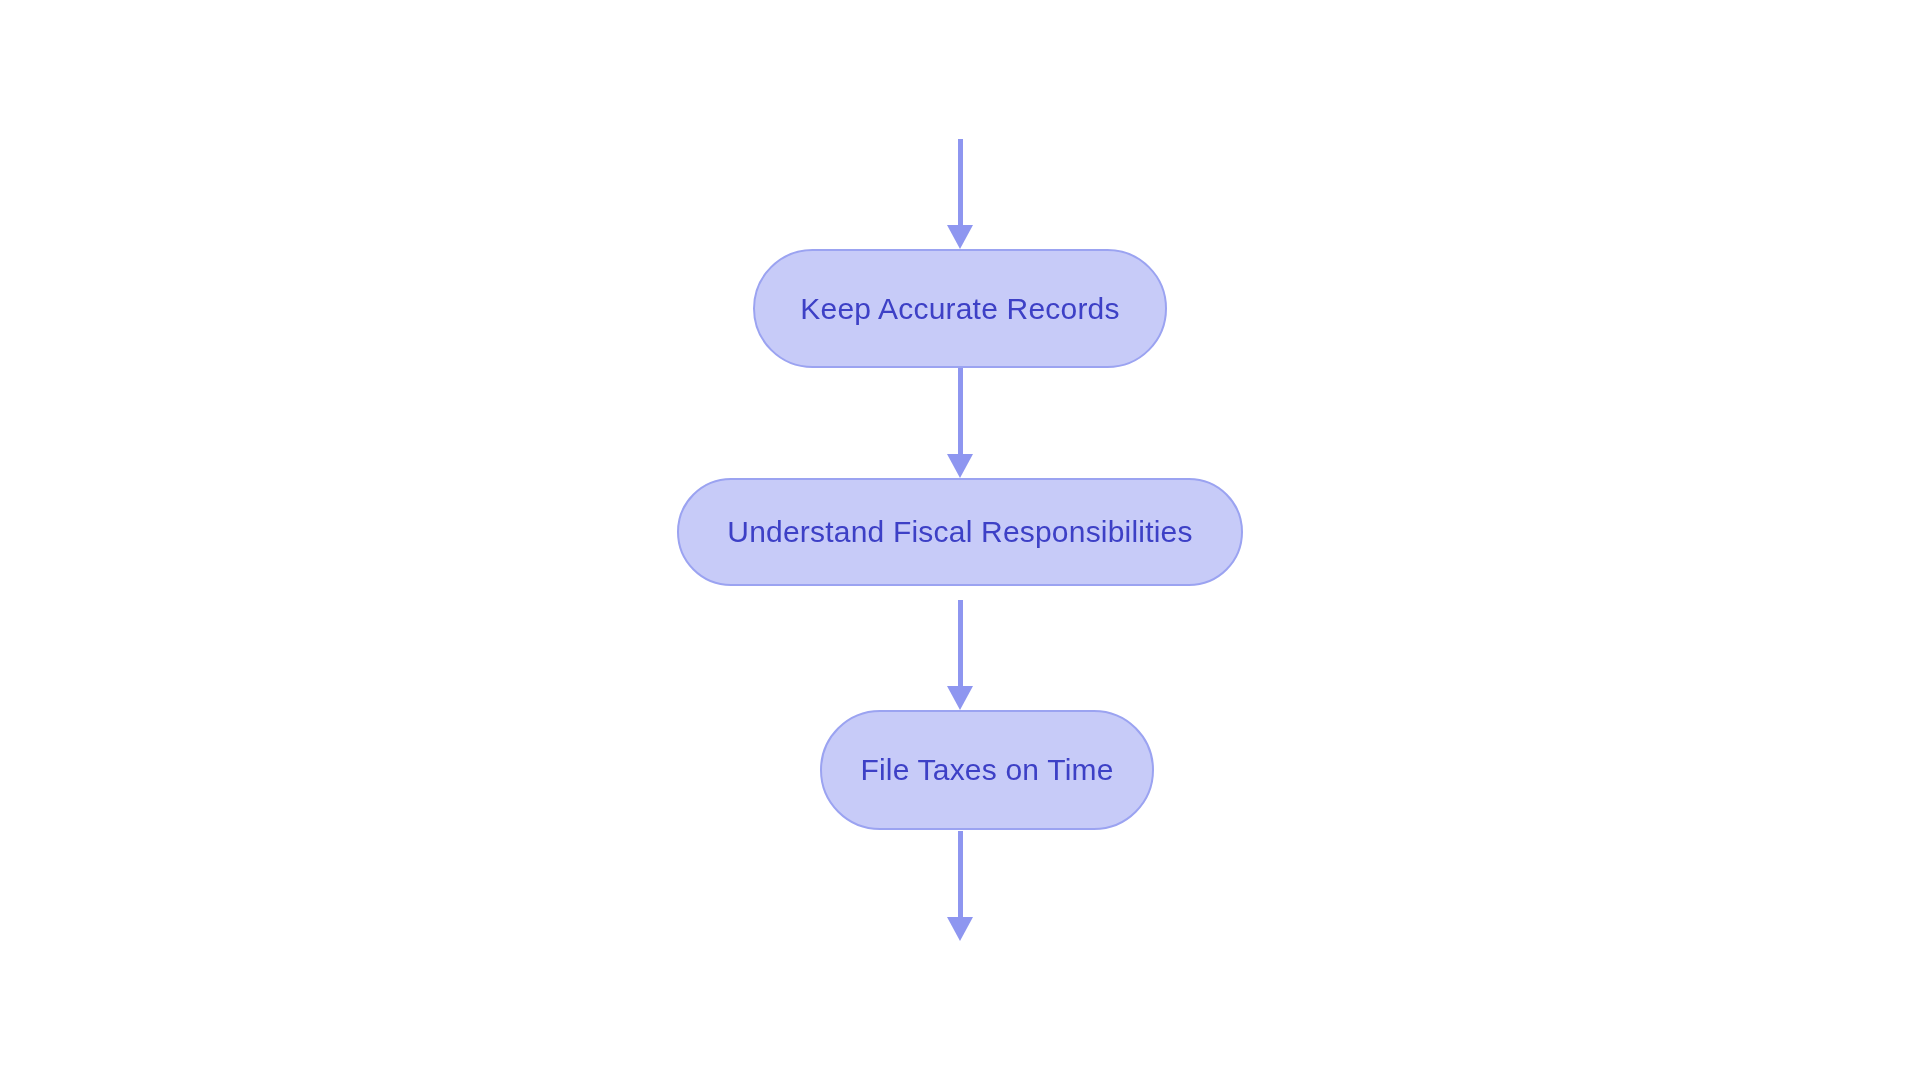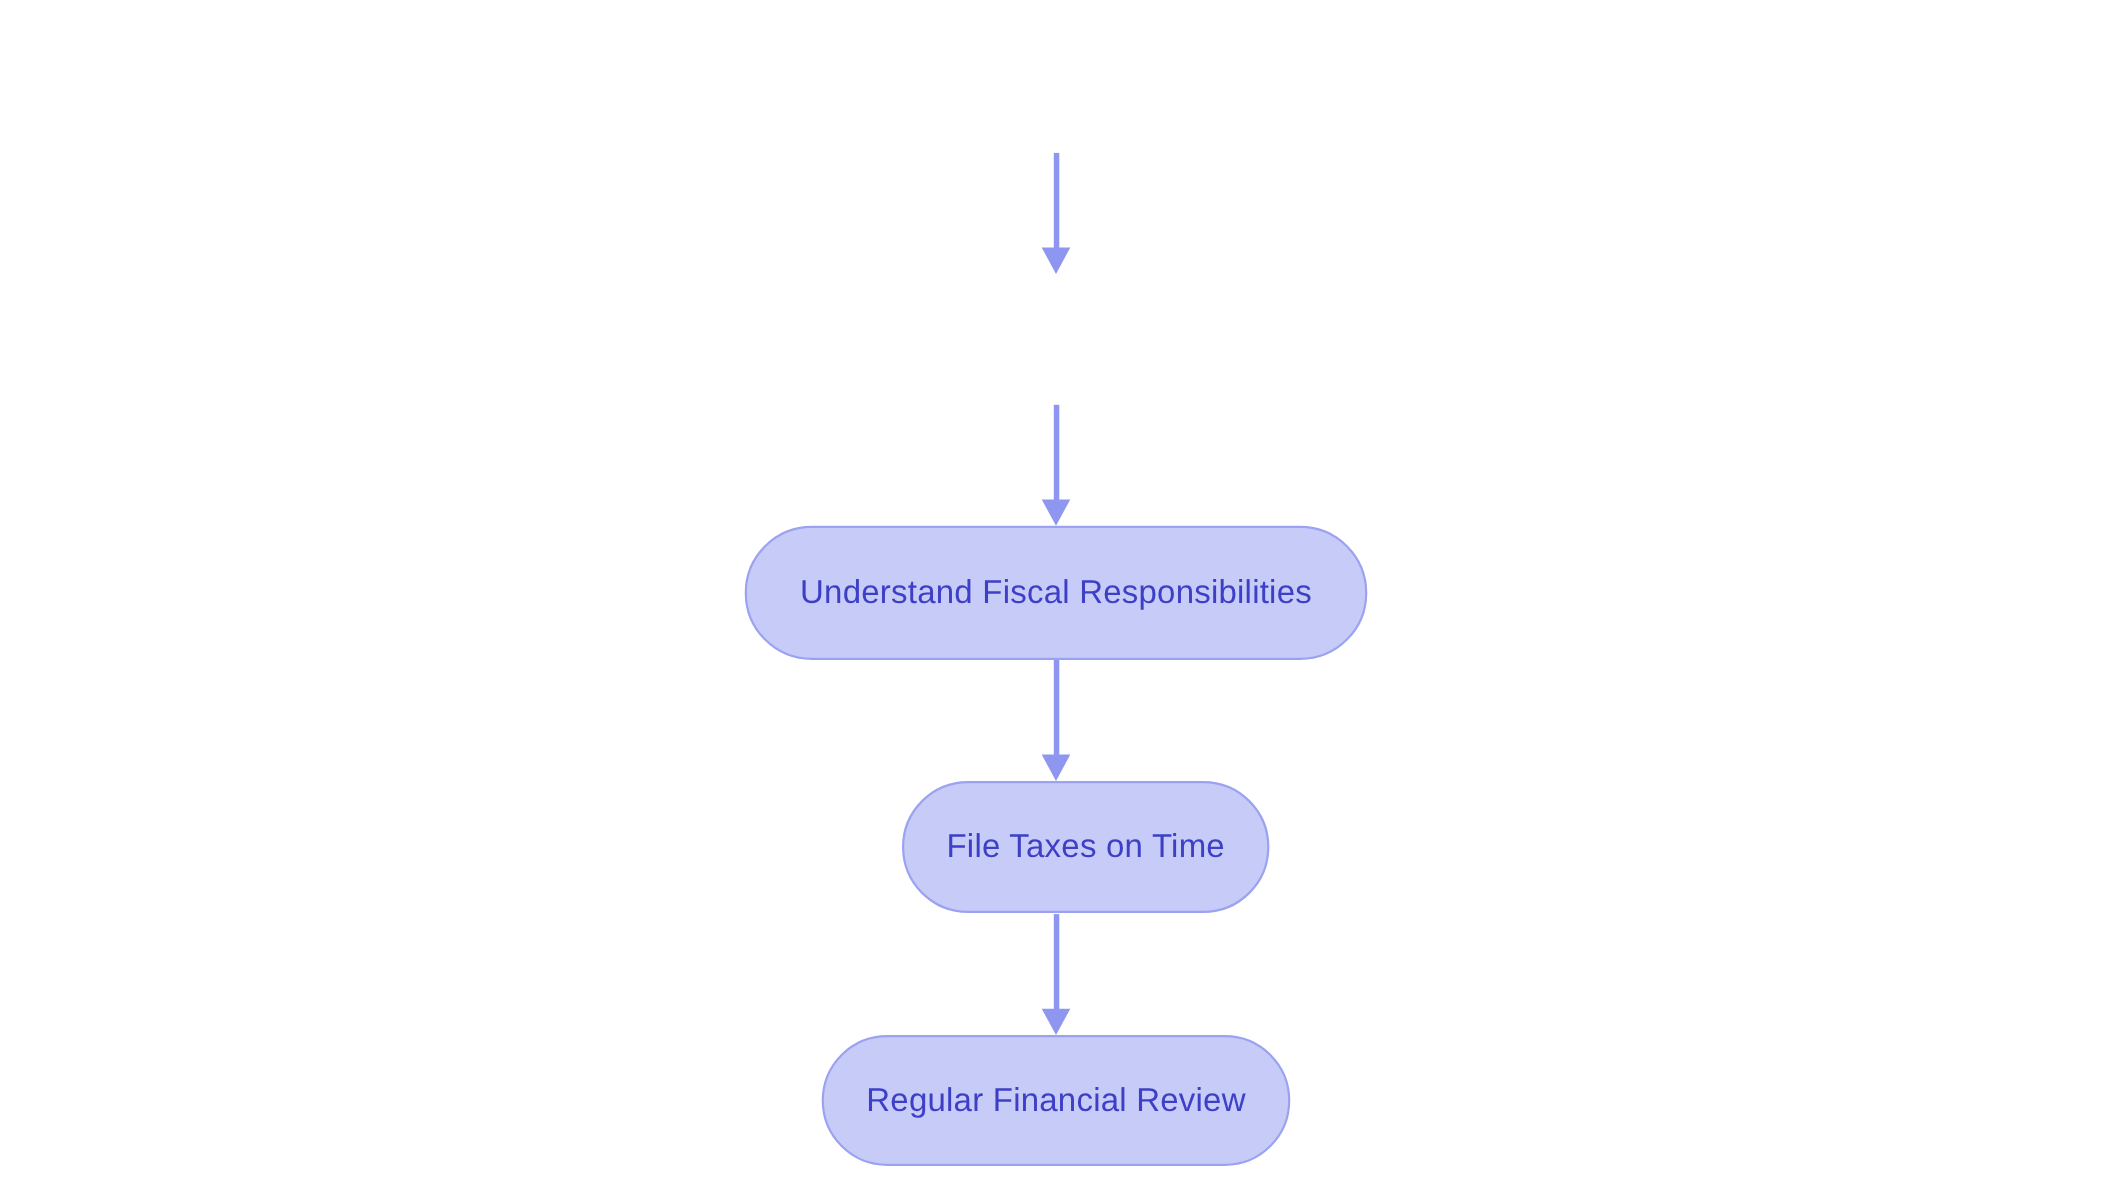--- a/index.html
+++ b/index.html
@@ -31,21 +31,21 @@
     border-radius: 62px;
     color: var(--node-text);
     font-size: 30px;
     font-weight: 500;
     letter-spacing: 0.2px;
     text-align: center;
     white-space: nowrap;
   }
   .n1 { left: 710px; top: 15px;  width: 502px; height: 123px; }
   .n2 { left: 753px; top: 249px; width: 414px; height: 119px; }
-  .n3 { left: 677px; top: 478px; width: 566px; height: 122px; justify-content: center; }
+  .n3 { left: 677px; top: 478px; width: 566px; height: 108px; justify-content: center; }
   .n4 { left: 820px; top: 710px; width: 334px; height: 120px; }
   .n5 { left: 747px; top: 941px; width: 426px; height: 119px; }
 
   .arrow { position: absolute; }
   .arrow .shaft {
     position: absolute;
     left: 958px;
     width: 5px;
     background: var(--arrow);
   }
@@ -66,20 +66,23 @@
 <body>
 
 <div class="canvas">
 
 
   <div class="arrow a1">
     <div class="shaft"></div>
     <div class="head"></div>
   </div>
 
+  <div class="node n2">
+    <span>Keep Accurate Records</span>
+  </div>
 
   <div class="arrow a2">
     <div class="shaft"></div>
     <div class="head"></div>
   </div>
 
   <div class="node n3">
     <span>Understand Fiscal Responsibilities</span>
   </div>
 
@@ -90,17 +93,14 @@
 
   <div class="node n4">
     <span>File Taxes on Time</span>
   </div>
 
   <div class="arrow a4">
     <div class="shaft"></div>
     <div class="head"></div>
   </div>
 
-  <div class="node n5">
-    <span>Regular Financial Review</span>
-  </div>
 
 </div>
 
 </body></html>

